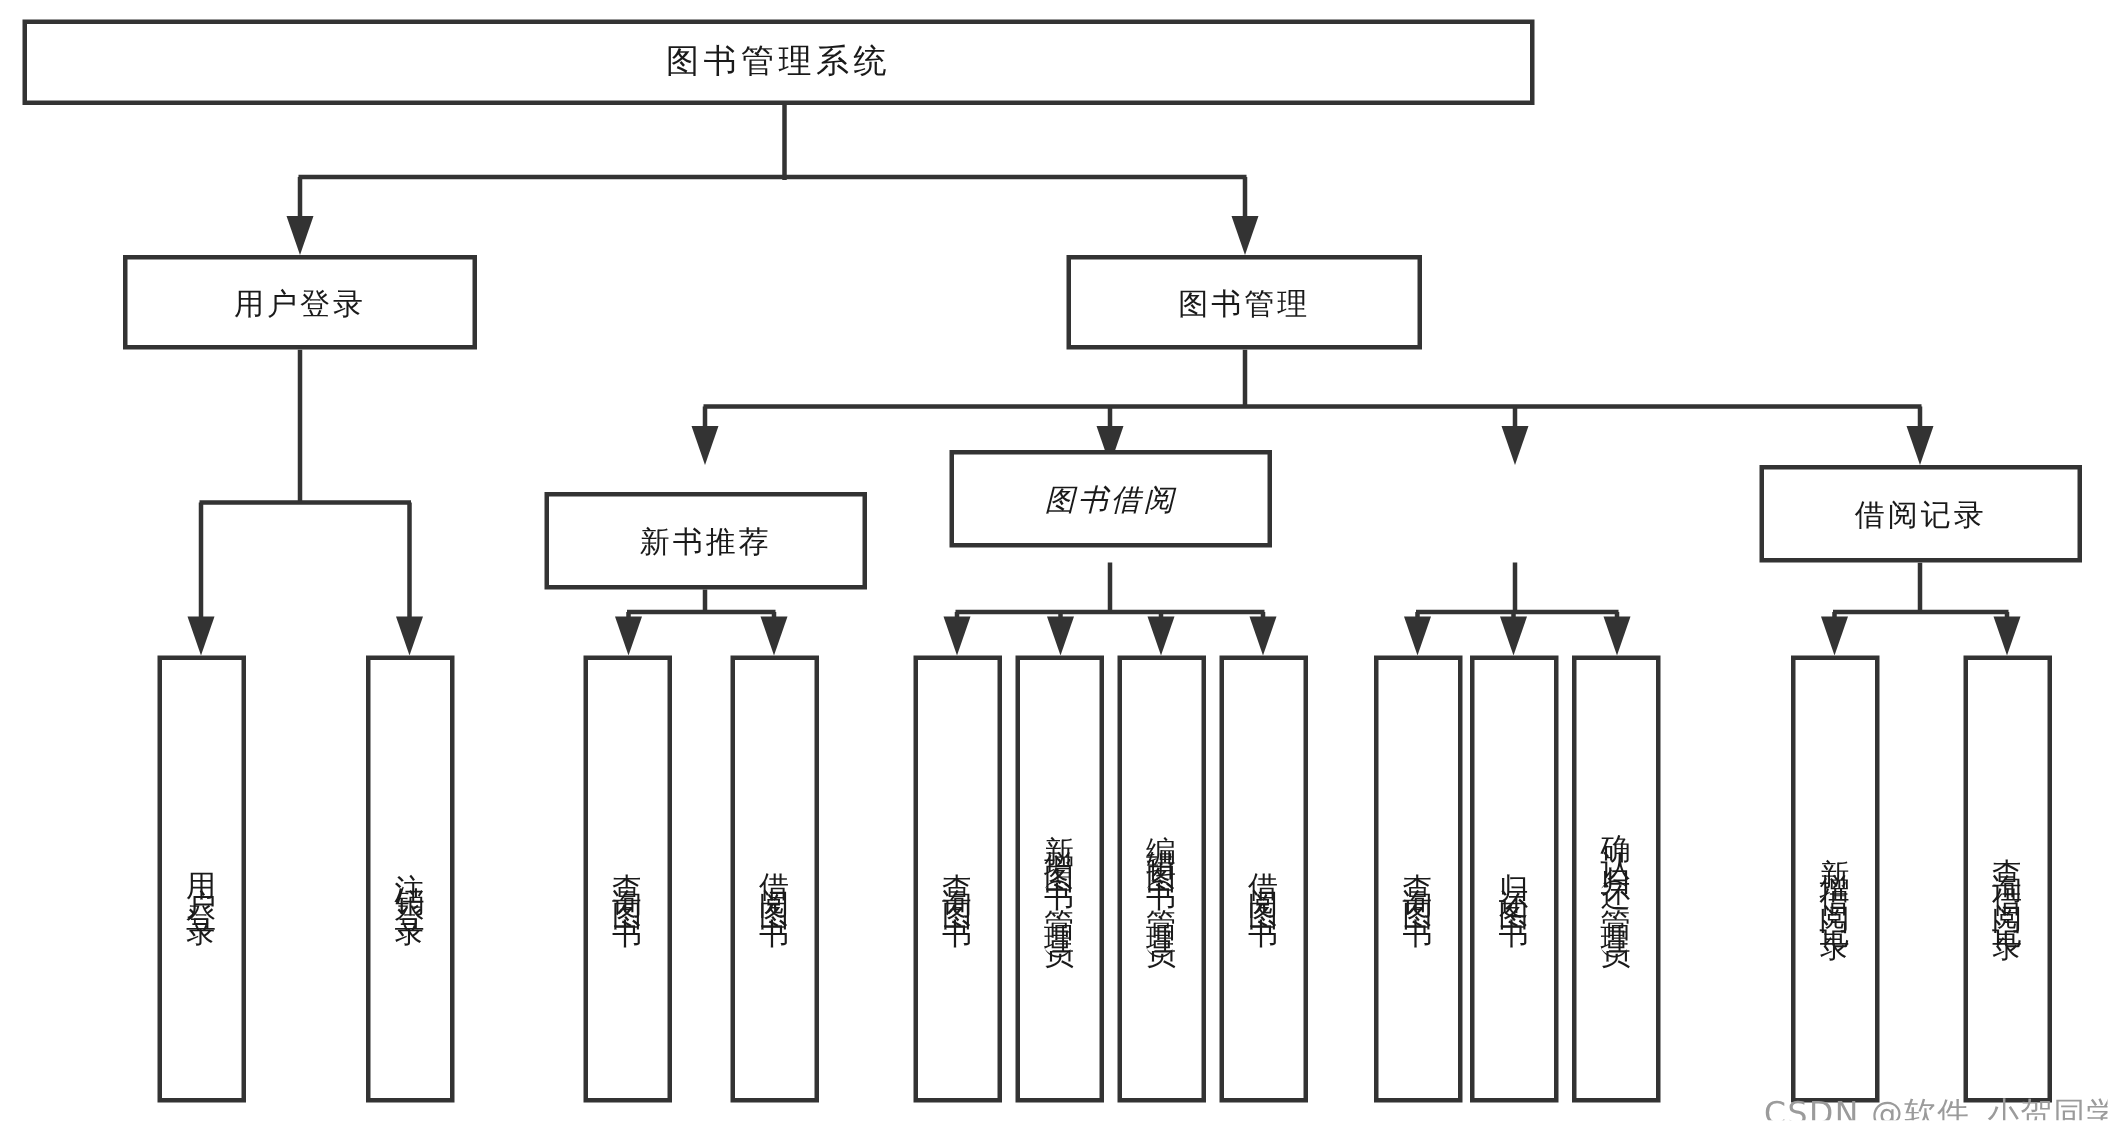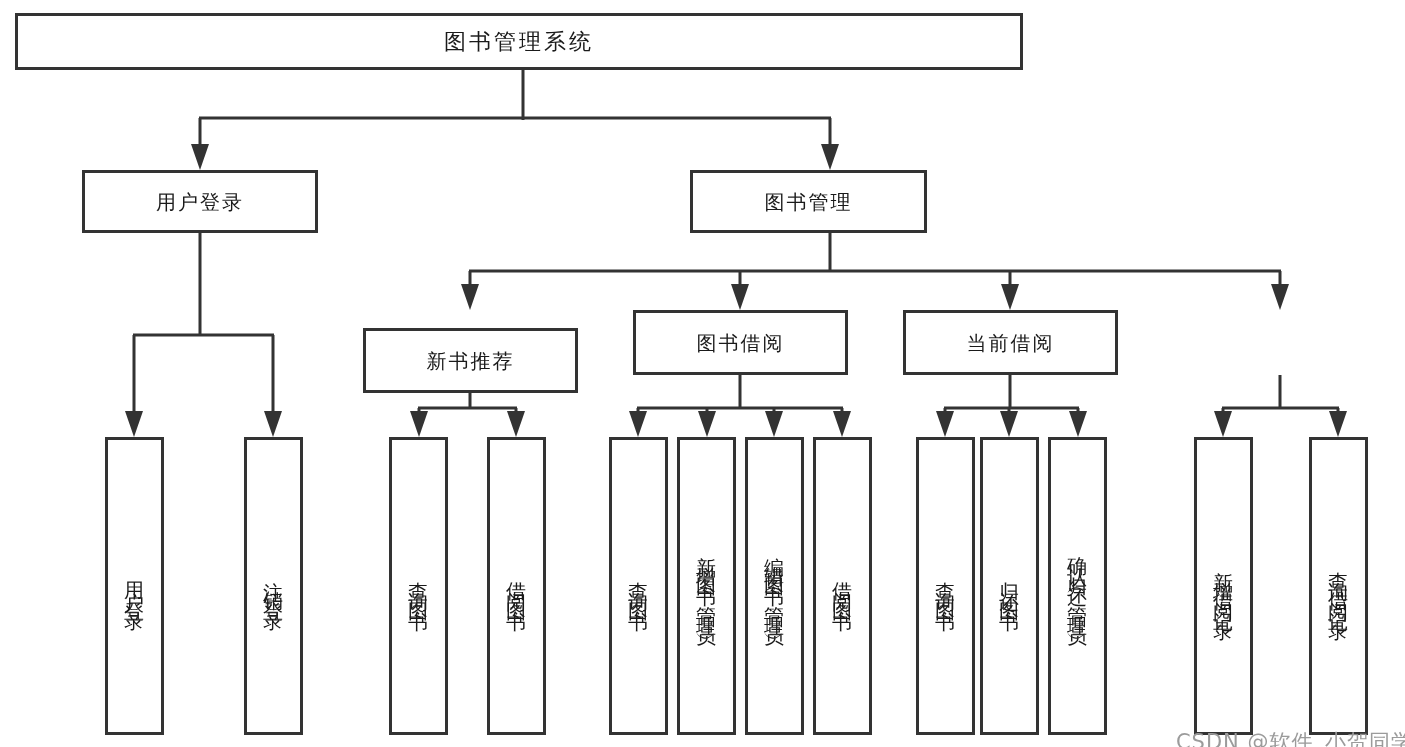--- a/index.html
+++ b/index.html
@@ -95,32 +95,32 @@
       </g>
   </svg>
 
   <div class="box root" style="left:15px; top:13px; width:1008px; height:57px;">
     <span>图书管理系统</span>
   </div>
 
   <div class="box" style="left:82px; top:170px; width:236px; height:63px;">
     <span>用户登录</span>
   </div>
-  <div class="box" style="left:690px; top:170px; width:237px; height:63px;">
+  <div class="box" style="left:711px; top:170px; width:237px; height:63px;">
     <span>图书管理</span>
   </div>
 
   <div class="box" style="left:363px; top:328px; width:215px; height:65px;">
     <span>新书推荐</span>
   </div>
-  <div class="box" style="left:633px; top:310px; width:215px; height:65px;">
+  <div class="box" style="left:633px; top:300px; width:215px; height:65px;font-style:italic;">
     <span>图书借阅</span>
   </div>
-  <div class="box" style="left:903px; top:310px; width:215px; height:65px;">
-    <span>当前借阅</span>
+  <div class="box" style="left:1173px; top:310px; width:215px; height:65px;">
+    <span>借阅记录</span>
   </div>
 
   <div class="box v" style="left:105px; top:437px; width:59px; height:298px;">
     <span>用户登录</span>
   </div>
   <div class="box v" style="left:244px; top:437px; width:59px; height:298px;">
     <span>注销登录</span>
   </div>
 
   <div class="box v" style="left:389px; top:437px; width:59px; height:298px;">

